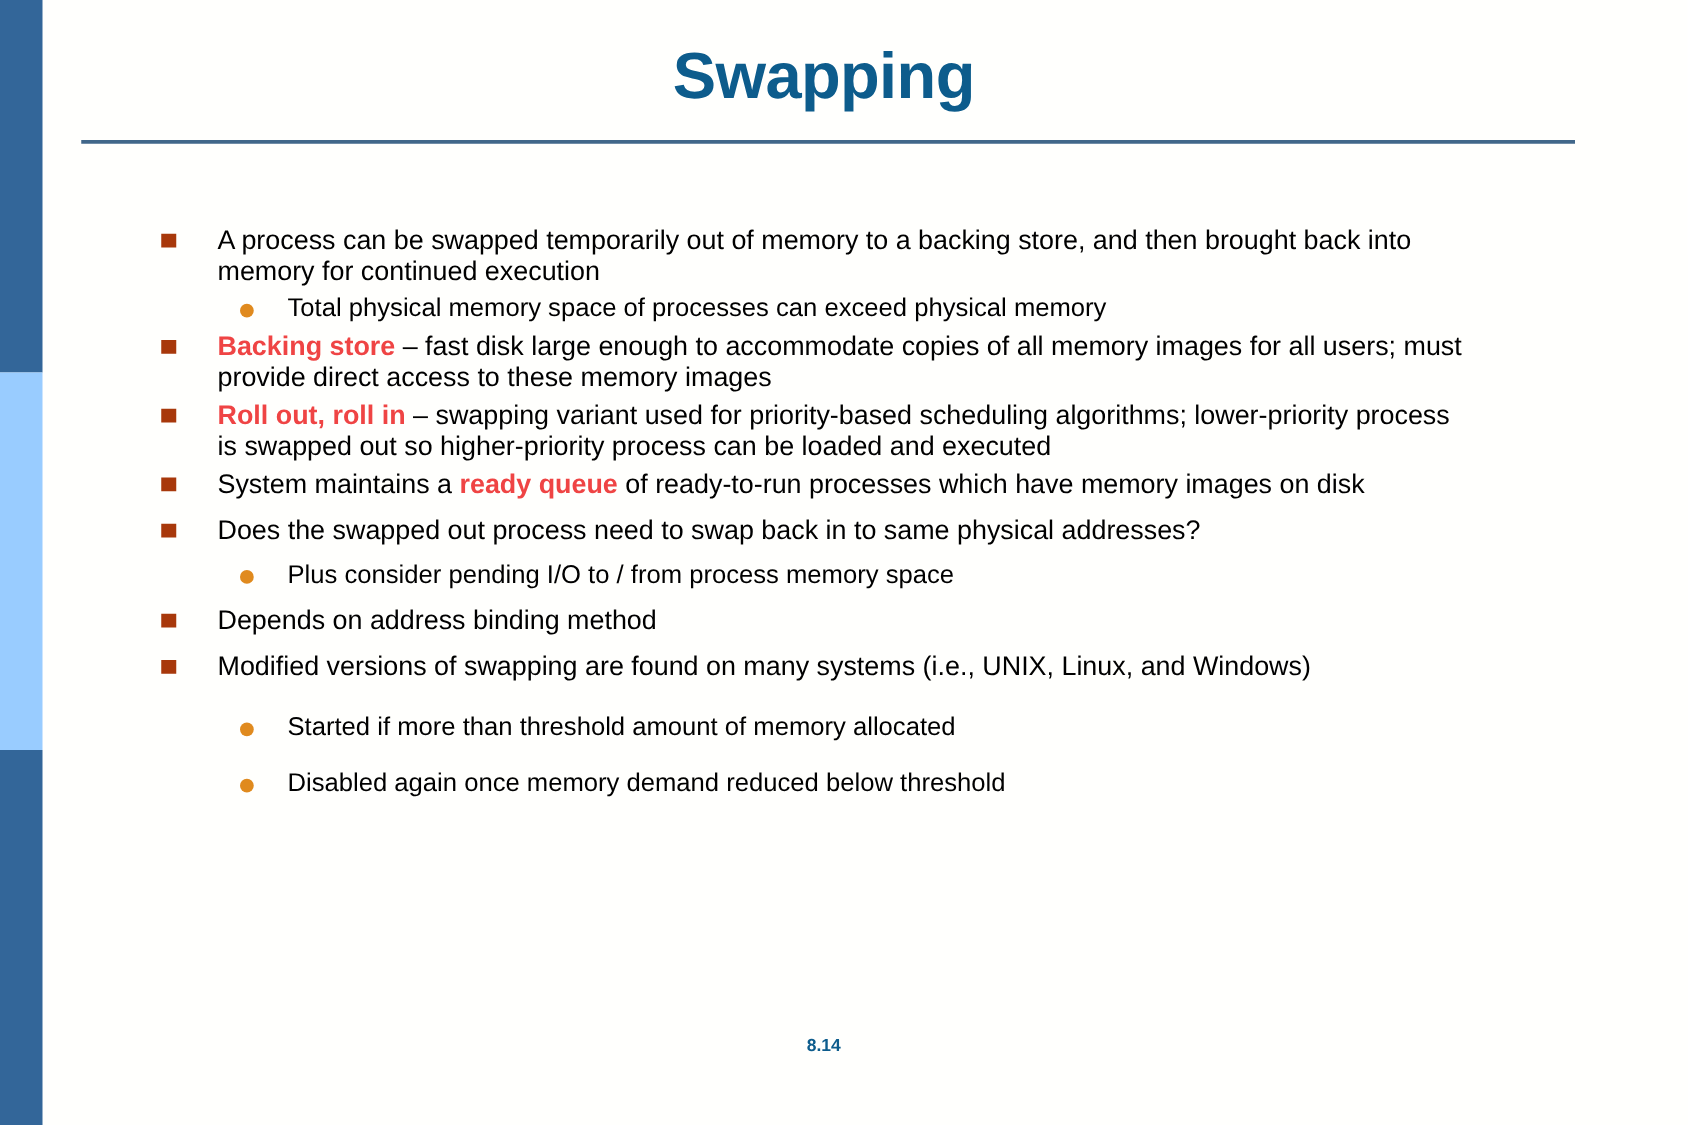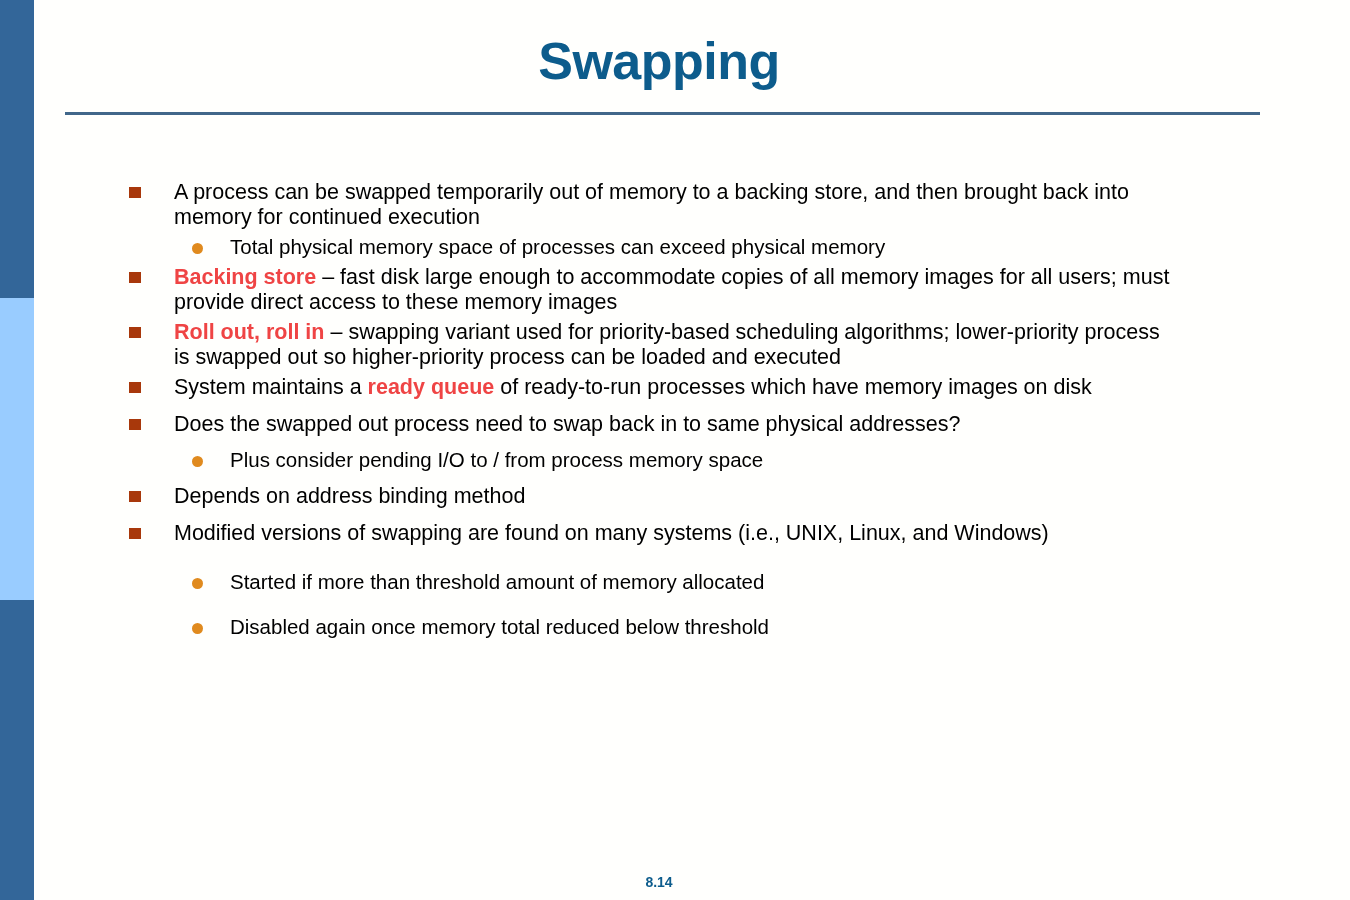--- a/index.html
+++ b/index.html
@@ -114,21 +114,21 @@
 
   .kw {
     color: #ef4444;
     font-weight: bold;
   }
 
   
   #page-number {
     position: absolute;
     left: 34px;
-    top: 874px;
+    top: 828px;
     width: 1250px;
     text-align: center;
     font-size: 14px;
     font-weight: bold;
     color: #0D5C8C;
   }
 </style>
 </head>
 <body>
 
@@ -190,18 +190,18 @@
   </div>
 
 
   <div class="bullet lvl2 gap-lg">
     <span class="marker"></span>
     <span>Started if more than threshold amount of memory allocated</span>
   </div>
 
   <div class="bullet lvl2 gap-lg">
     <span class="marker"></span>
-    <span>Disabled again once memory total reduced below threshold</span>
+    <span>Disabled again once memory demand reduced below threshold</span>
   </div>
 
 </div>
 
 <div id="page-number">8.14</div>
 
 </body></html>

